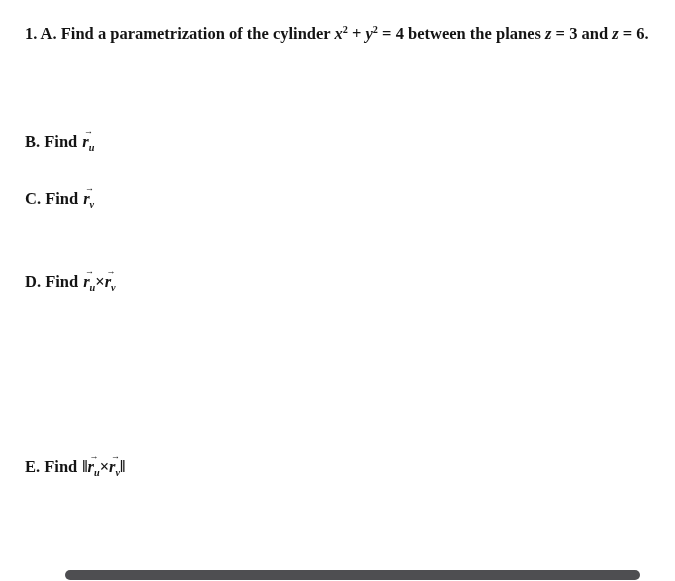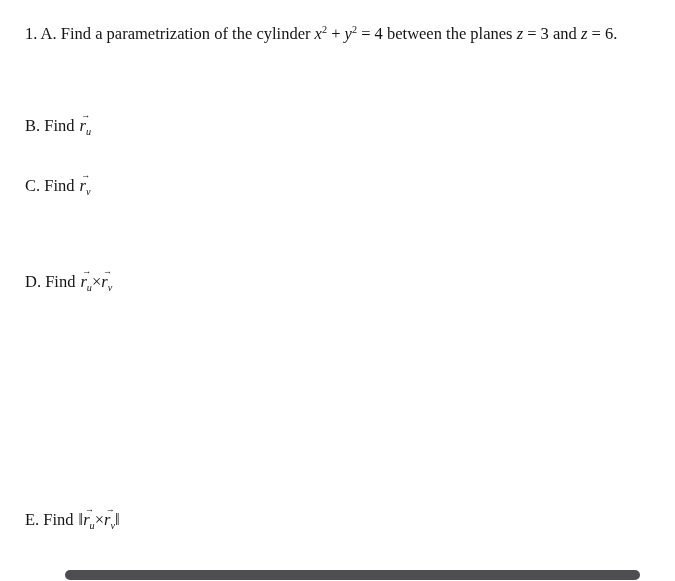--- a/index.html
+++ b/index.html
@@ -10,20 +10,21 @@
     overflow: hidden;
     font-family: "Liberation Serif", "DejaVu Serif", serif;
     font-size: 16.5px;
     color: #141414;
   }
   .line {
     position: absolute;
     left: 25px;
     white-space: nowrap;
     line-height: 1.25;
+    font-weight: bold;
   }
   .it { font-style: italic; }
   .rm { font-style: normal; }
   sup {
     font-size: 0.62em;
     vertical-align: super;
     line-height: 0;
   }
   sub {
     font-size: 0.62em;
@@ -53,21 +54,21 @@
     height: 10px;
     border-radius: 5px;
     background: #4e4e51;
   }
 </style>
 </head>
 <body>
 
 <div class="line" style="top:24px"><span>1. A. Find a parametrization of the cylinder </span><span class="it">x</span><sup class="rm">2</sup><span> + </span><span class="it">y</span><sup class="rm">2</sup><span> = </span><span>4</span><span> between the planes </span><span class="it">z</span><span> = </span><span>3</span><span> and </span><span class="it">z</span><span> = </span><span>6</span><span>.</span></div>
 
-<div class="line" style="top:116px"><span>B. Find</span><span class="vec gap"><span class="arrow">→</span><span>r</span><sub>u</sub></span></div>
+<div class="line" style="top:132px"><span>B. Find</span><span class="vec gap"><span class="arrow">→</span><span>r</span><sub>u</sub></span></div>
 
-<div class="line" style="top:176px"><span>C. Find</span><span class="vec gap"><span class="arrow">→</span><span>r</span><sub>v</sub></span></div>
+<div class="line" style="top:189px"><span>C. Find</span><span class="vec gap"><span class="arrow">→</span><span>r</span><sub>v</sub></span></div>
 
 <div class="line" style="top:272px"><span>D. Find</span><span class="vec gap"><span class="arrow">→</span><span>r</span><sub>u</sub></span><span class="rm">×</span><span class="vec"><span class="arrow">→</span><span>r</span><sub>v</sub></span></div>
 
-<div class="line" style="top:510px"><span>E. Find</span><span class="rm gap">‖</span><span class="vec"><span class="arrow">→</span><span>r</span><sub>u</sub></span><span class="rm">×</span><span class="vec"><span class="arrow">→</span><span>r</span><sub>v</sub></span><span class="rm">‖</span></div>
+<div class="line" style="top:457px"><span>E. Find</span><span class="rm gap">‖</span><span class="vec"><span class="arrow">→</span><span>r</span><sub>u</sub></span><span class="rm">×</span><span class="vec"><span class="arrow">→</span><span>r</span><sub>v</sub></span><span class="rm">‖</span></div>
 
 <div class="scroll-thumb" style="background: rgb(78, 78, 81);"></div>
 
 </body></html>

